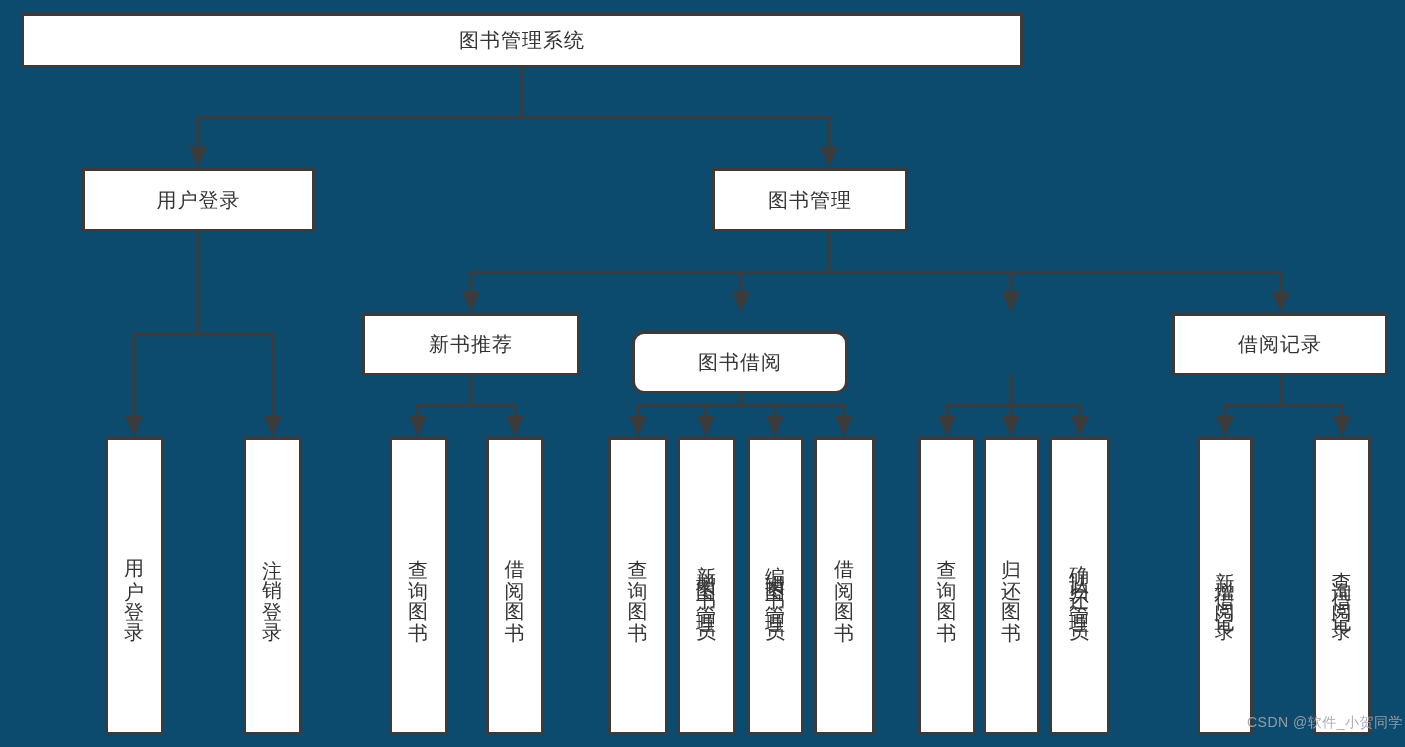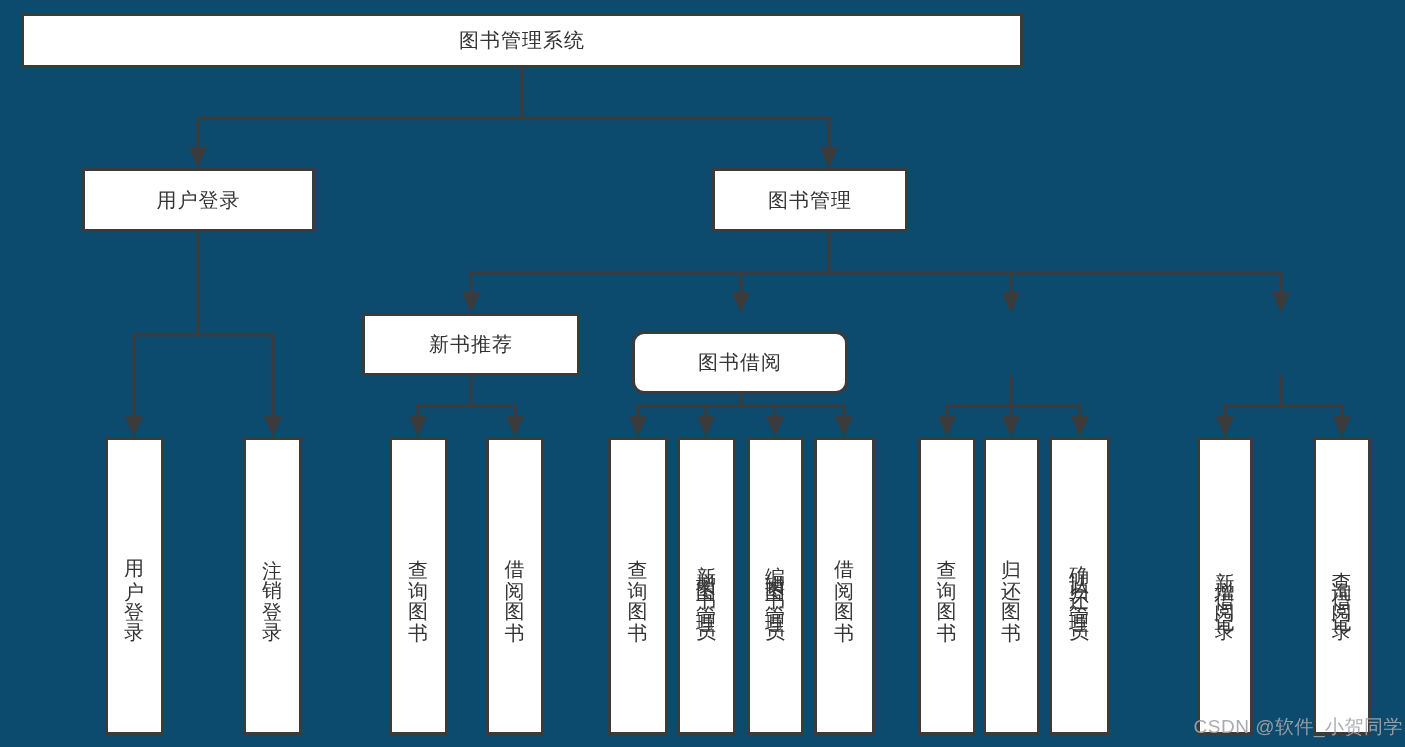--- a/index.html
+++ b/index.html
@@ -51,21 +51,21 @@
     white-space: nowrap;
   }
   .vt4 { letter-spacing: 21px; }
   .vt6 { letter-spacing: 10px; }
   .vt9 { letter-spacing: 8px; }
   .watermark {
     position: absolute;
     top: 714px;
     right: 2px;
     z-index: 5;
-    font-size: 19px;
+    font-size: 14px;
     color: rgba(162, 164, 168, 0.92);
     letter-spacing: 0.5px;
     white-space: nowrap;
   }
 </style>
 </head>
 <body>
 
 <div class="canvas">
 
@@ -112,20 +112,23 @@
   <div class="node" style="left:712px; top:168px; width:196px; height:64px;">
     <span>图书管理</span>
   </div>
 
   <div class="node" style="left:362px; top:313px; width:218px; height:63px;">
     <span>新书推荐</span>
   </div>
   <div class="node" style="left:632px; top:331px; width:216px; height:63px;border-radius:12px;">
     <span>图书借阅</span>
   </div>
+  <div class="node" style="left:1172px; top:313px; width:216px; height:63px;">
+    <span>借阅记录</span>
+  </div>
 
   <div class="leaf" style="left:105px; width:59px;">
     <span class="vt vt4">用户登录</span>
   </div>
   <div class="leaf" style="left:243px; width:59px;">
     <span class="vt vt4">注销登录</span>
   </div>
 
   <div class="leaf" style="left:389px; width:59px;">
     <span class="vt vt4">查询图书</span>

